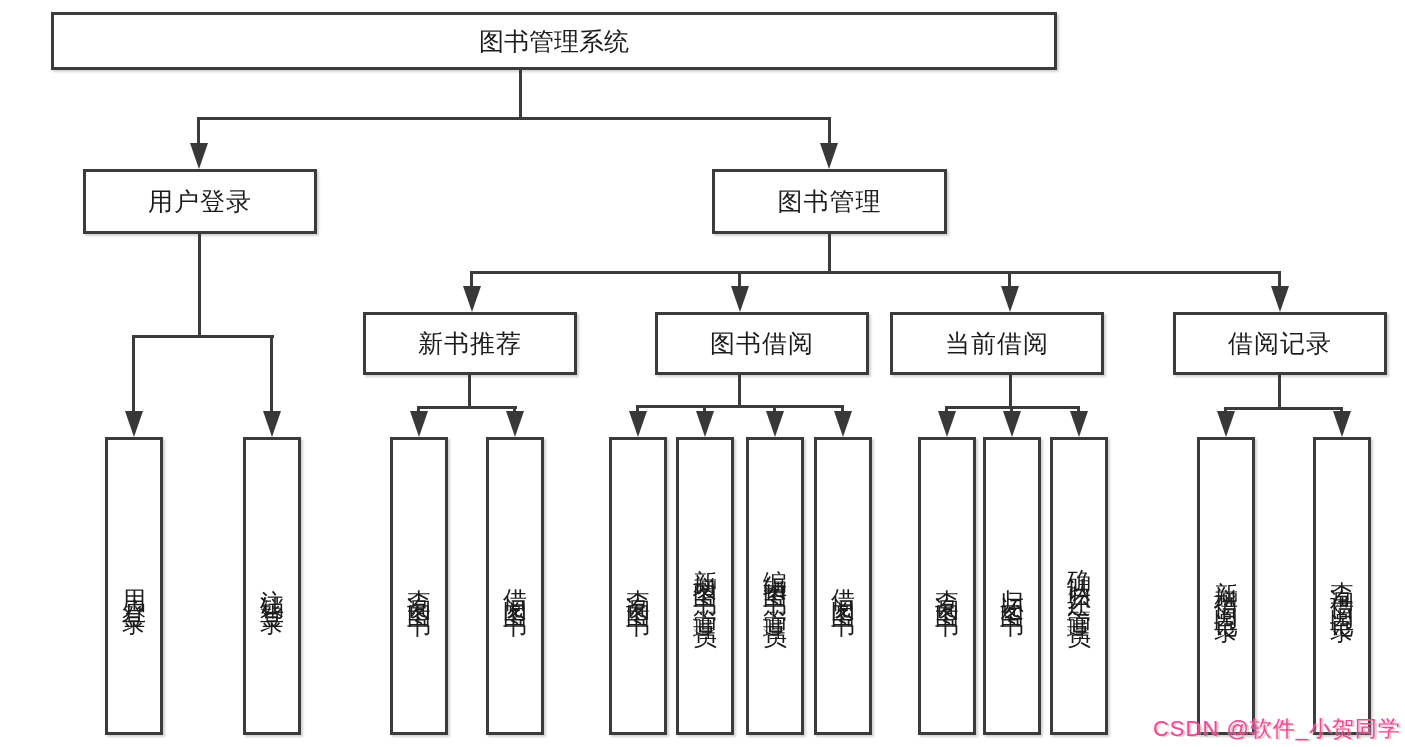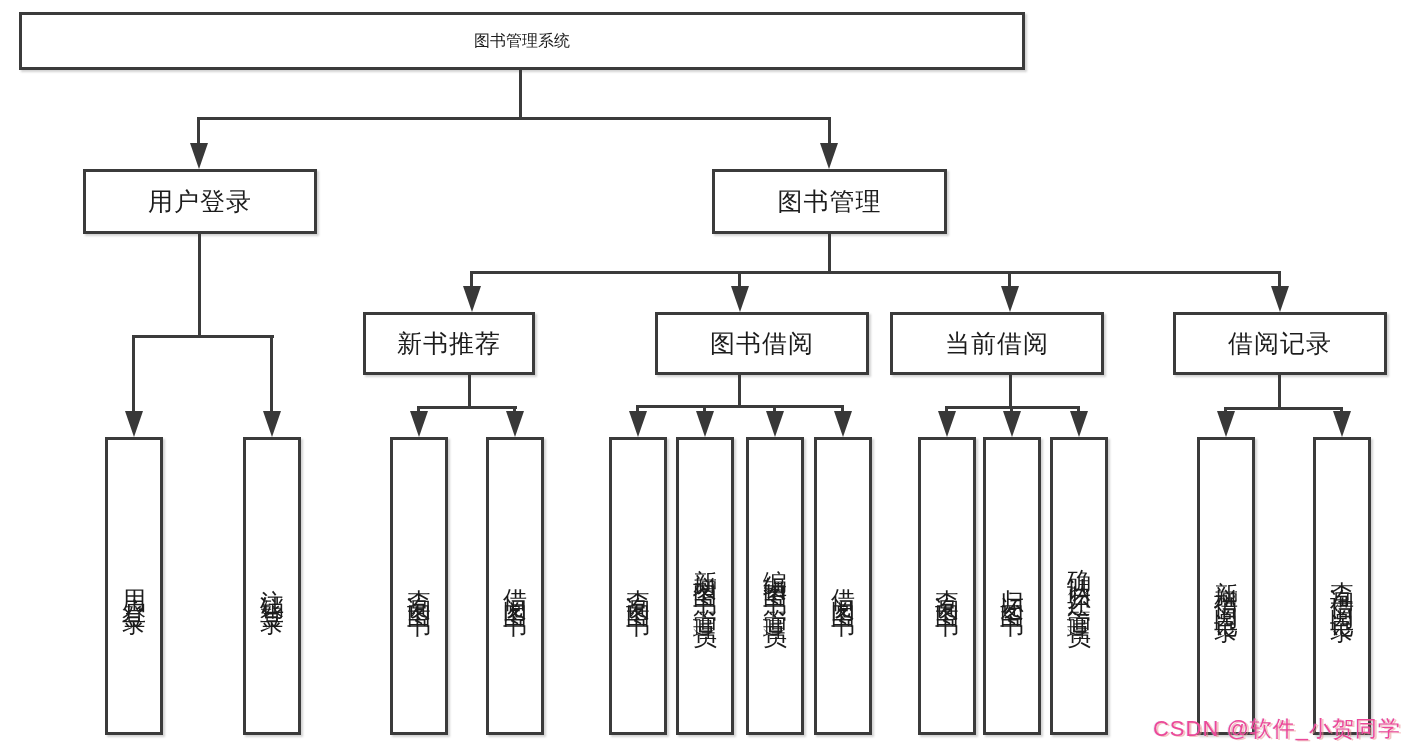--- a/index.html
+++ b/index.html
@@ -19,21 +19,21 @@
     position: absolute;
     background: #ffffff;
     border: 3px solid #3b3b3b;
     box-shadow: 2px 2px 2px rgba(130,130,130,0.35);
     display: flex;
     align-items: center;
     justify-content: center;
     color: #1c1c1c;
   }
   .h-node { font-size: 25px; letter-spacing: 1px; }
-  .root-node { font-size: 16px; }
+  .root-node { font-size: 25px; margin-left: 32px; }
   .leaf {
     width: 58px;
     height: 298px;
   }
   .leaf span {
     writing-mode: vertical-rl;
     text-orientation: mixed;
     font-size: 24px;
     line-height: 1;
     letter-spacing: 8px;
@@ -100,21 +100,21 @@
   <div class="hl" style="left:470px;top:271px;width:811px"></div>
   <div class="vl" style="left:470px;top:271px;height:18px"></div>
   <div class="vl" style="left:738px;top:271px;height:18px"></div>
   <div class="vl" style="left:1008px;top:271px;height:18px"></div>
   <div class="vl" style="left:1278px;top:271px;height:18px"></div>
   <div class="ah" style="left:463px;top:286px"></div>
   <div class="ah" style="left:731px;top:286px"></div>
   <div class="ah" style="left:1001px;top:286px"></div>
   <div class="ah" style="left:1271px;top:286px"></div>
 
-  <div class="node h-node" style="left:363px;top:312px;width:172px;height:63px">
+  <div class="node h-node" style="left:363px;top:312px;width:214px;height:63px">
     <span>新书推荐</span>
   </div>
   <div class="node h-node" style="left:655px;top:312px;width:214px;height:63px">
     <span>图书借阅</span>
   </div>
   <div class="node h-node" style="left:890px;top:312px;width:214px;height:63px">
     <span>当前借阅</span>
   </div>
   <div class="node h-node" style="left:1173px;top:312px;width:214px;height:63px">
     <span>借阅记录</span>

